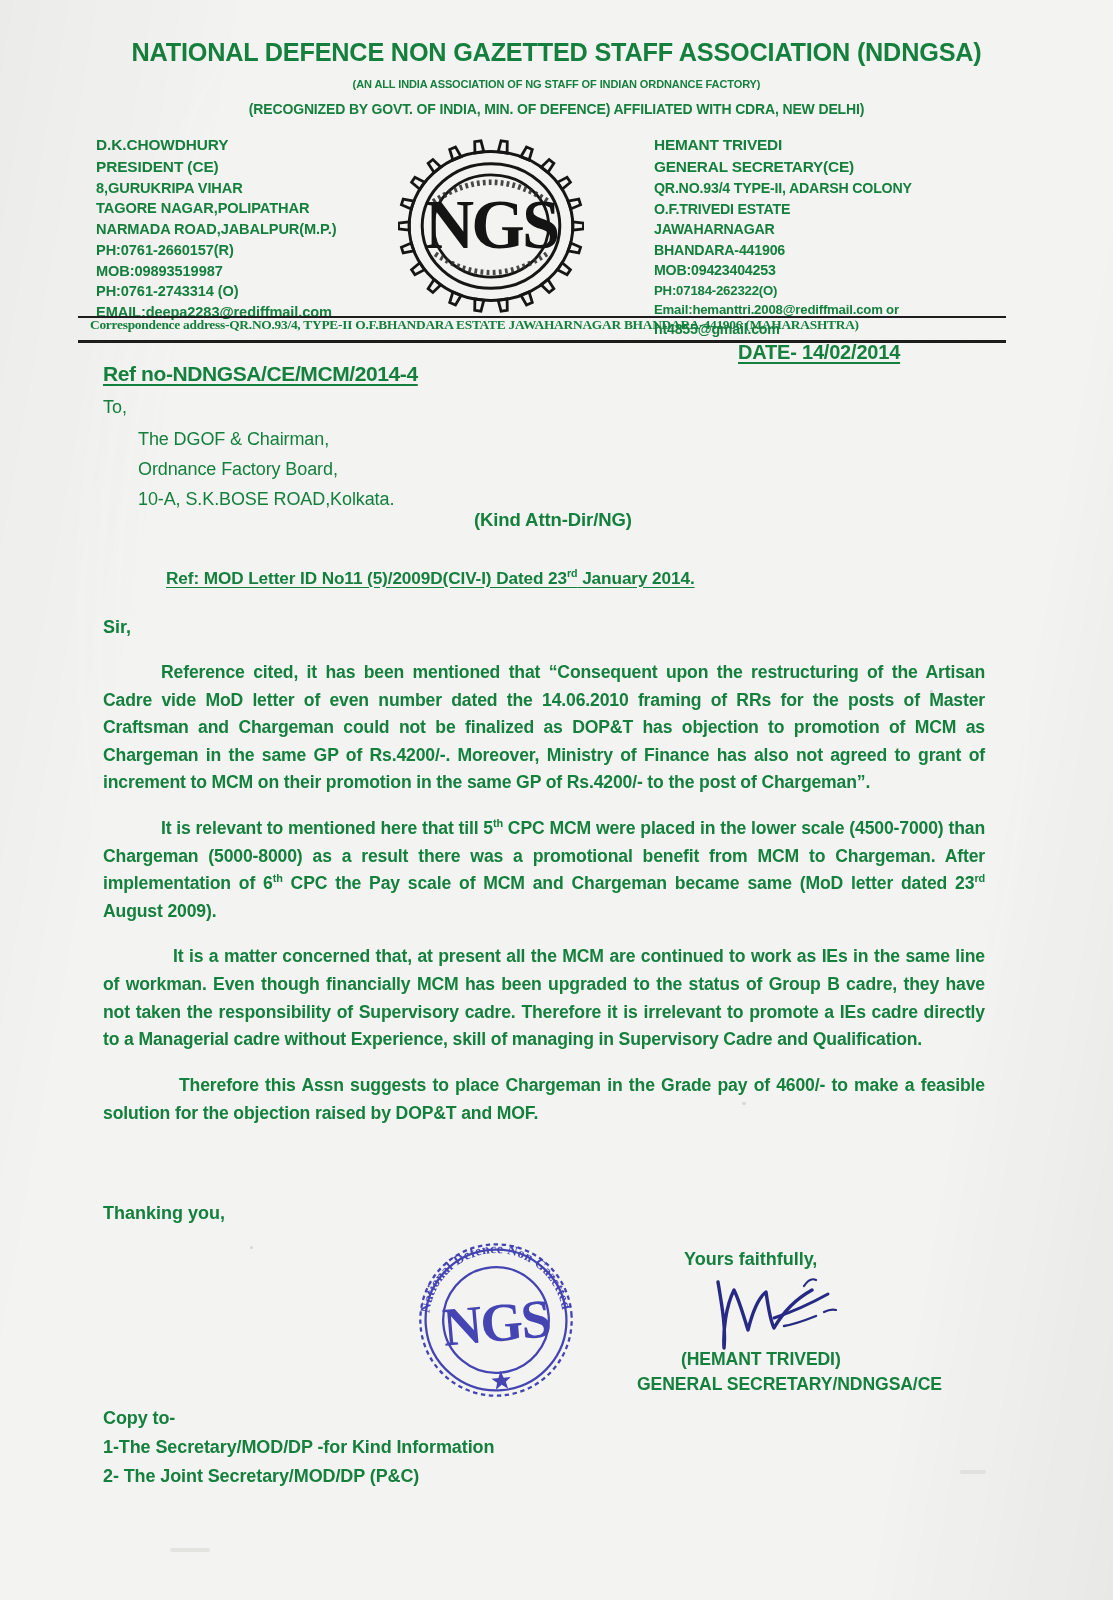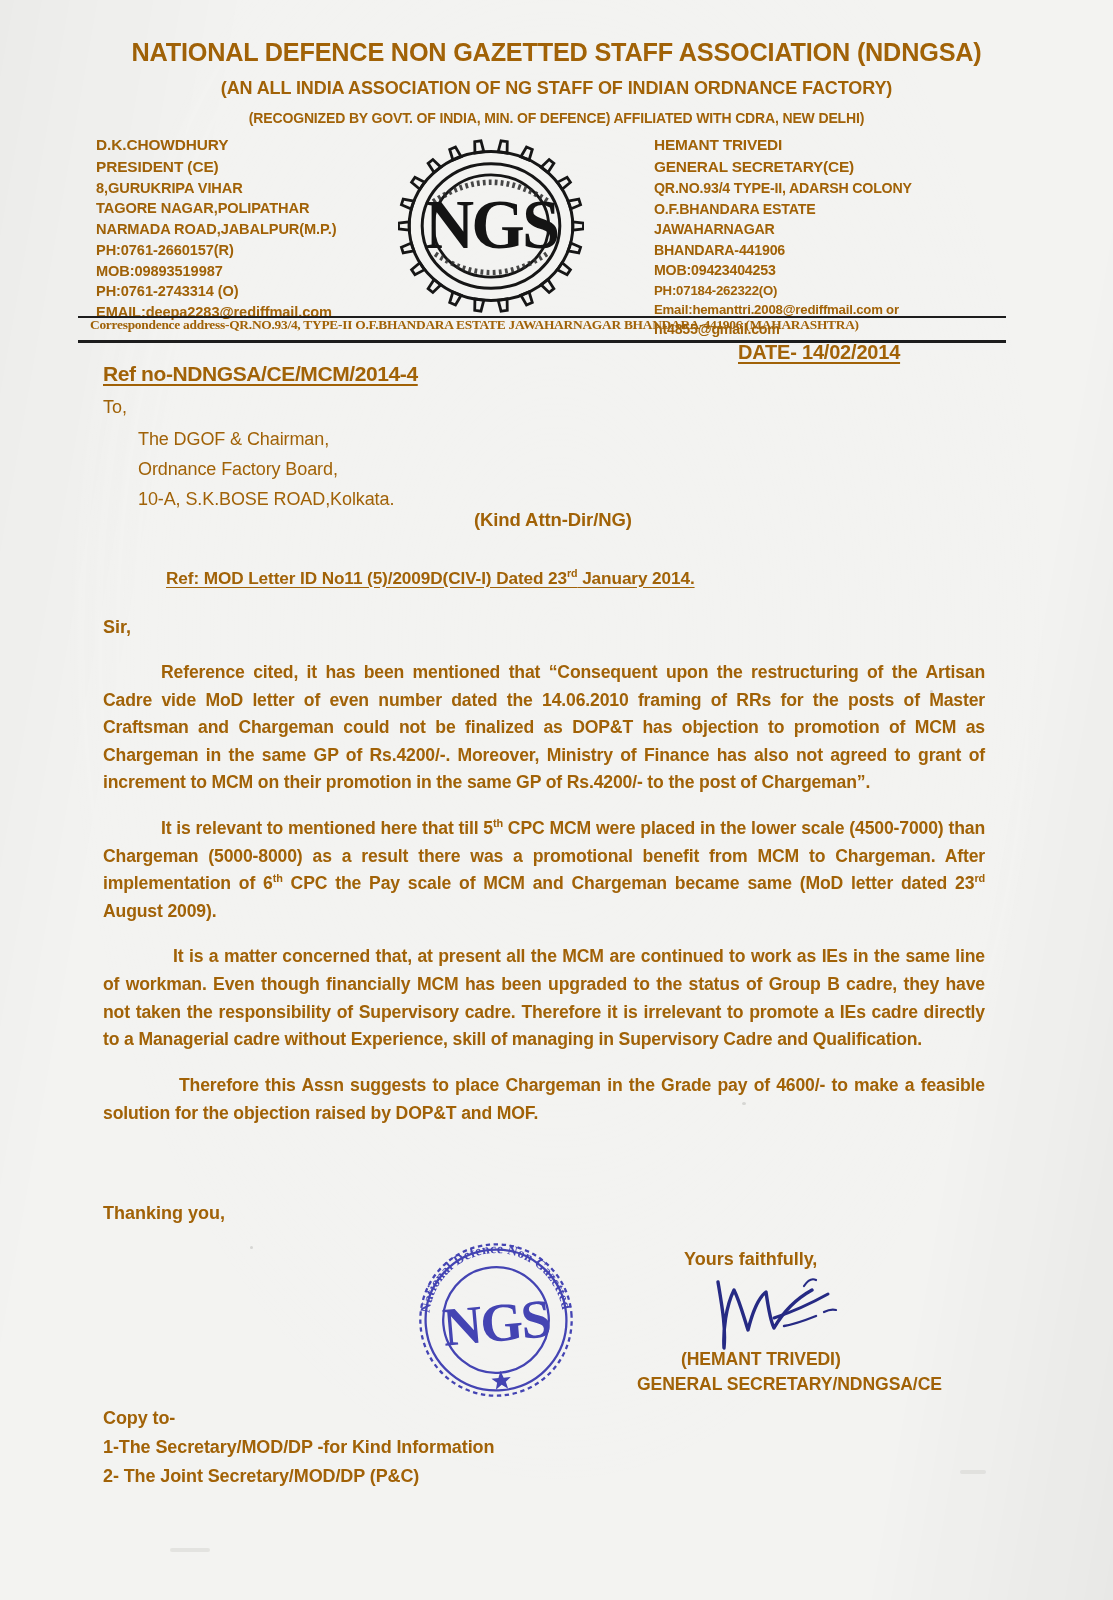--- a/index.html
+++ b/index.html
@@ -8,21 +8,21 @@
     background: #c9c9c9;
   }
   .page {
     position: relative;
     width: 1113px;
     height: 1600px;
     margin: 0 auto;
     background: #f3f3f1;
     overflow: hidden;
     font-family: "Liberation Sans", sans-serif;
-    color: #a16207;
+    color: #15803d;
   }
   
   .scan-tint {
     position: absolute;
     inset: 0;
     pointer-events: none;
     background:
       radial-gradient(ellipse at 50% 40%, rgba(255,255,255,0.55) 0%, rgba(255,255,255,0) 62%),
       linear-gradient(100deg, rgba(0,0,0,0.035) 0%, rgba(0,0,0,0) 18%, rgba(0,0,0,0) 82%, rgba(0,0,0,0.05) 100%);
     mix-blend-mode: multiply;
@@ -38,21 +38,21 @@
   }
   .org-title {
     font-size: 25.5px;
     font-weight: bold;
     letter-spacing: -0.2px;
     line-height: 1.1;
     transform: scaleX(0.99);
   }
   .org-sub1 {
     margin-top: 12px;
-    font-size: 18px;
+    font-size: 11px;
     font-weight: bold;
     letter-spacing: -0.1px;
   }
   .org-sub2 {
     margin-top: 11px;
     font-size: 14px;
     font-weight: bold;
     letter-spacing: -0.15px;
   }
 
@@ -330,21 +330,21 @@
       </g>
 
       <text x="100" y="120" text-anchor="middle" font-family="Liberation Serif, serif" font-size="74" font-weight="bold" fill="#141414" letter-spacing="-3">NGS</text>
     </svg>
   </div>
 
   <div class="contact-right">
     <div>HEMANT TRIVEDI</div>
     <div>GENERAL SECRETARY(CE)</div>
     <div>QR.NO.93/4 TYPE-II, ADARSH COLONY</div>
-    <div>O.F.BHANDARA ESTATE</div>
+    <div>O.F.TRIVEDI ESTATE</div>
     <div>JAWAHARNAGAR</div>
     <div>BHANDARA-441906</div>
     <div>MOB:09423404253</div>
     <div>PH:07184-262322(O)</div>
     <div>Email:hemanttri.2008@rediffmail.com or</div>
     <div>ht4855@gmail.com</div>
   </div>
 
   <div class="rule rule-top"></div>
   <div class="corr-address">Correspondence address-QR.NO.93/4, TYPE-II O.F.BHANDARA ESTATE JAWAHARNAGAR BHANDARA-441906 (MAHARASHTRA)</div>

